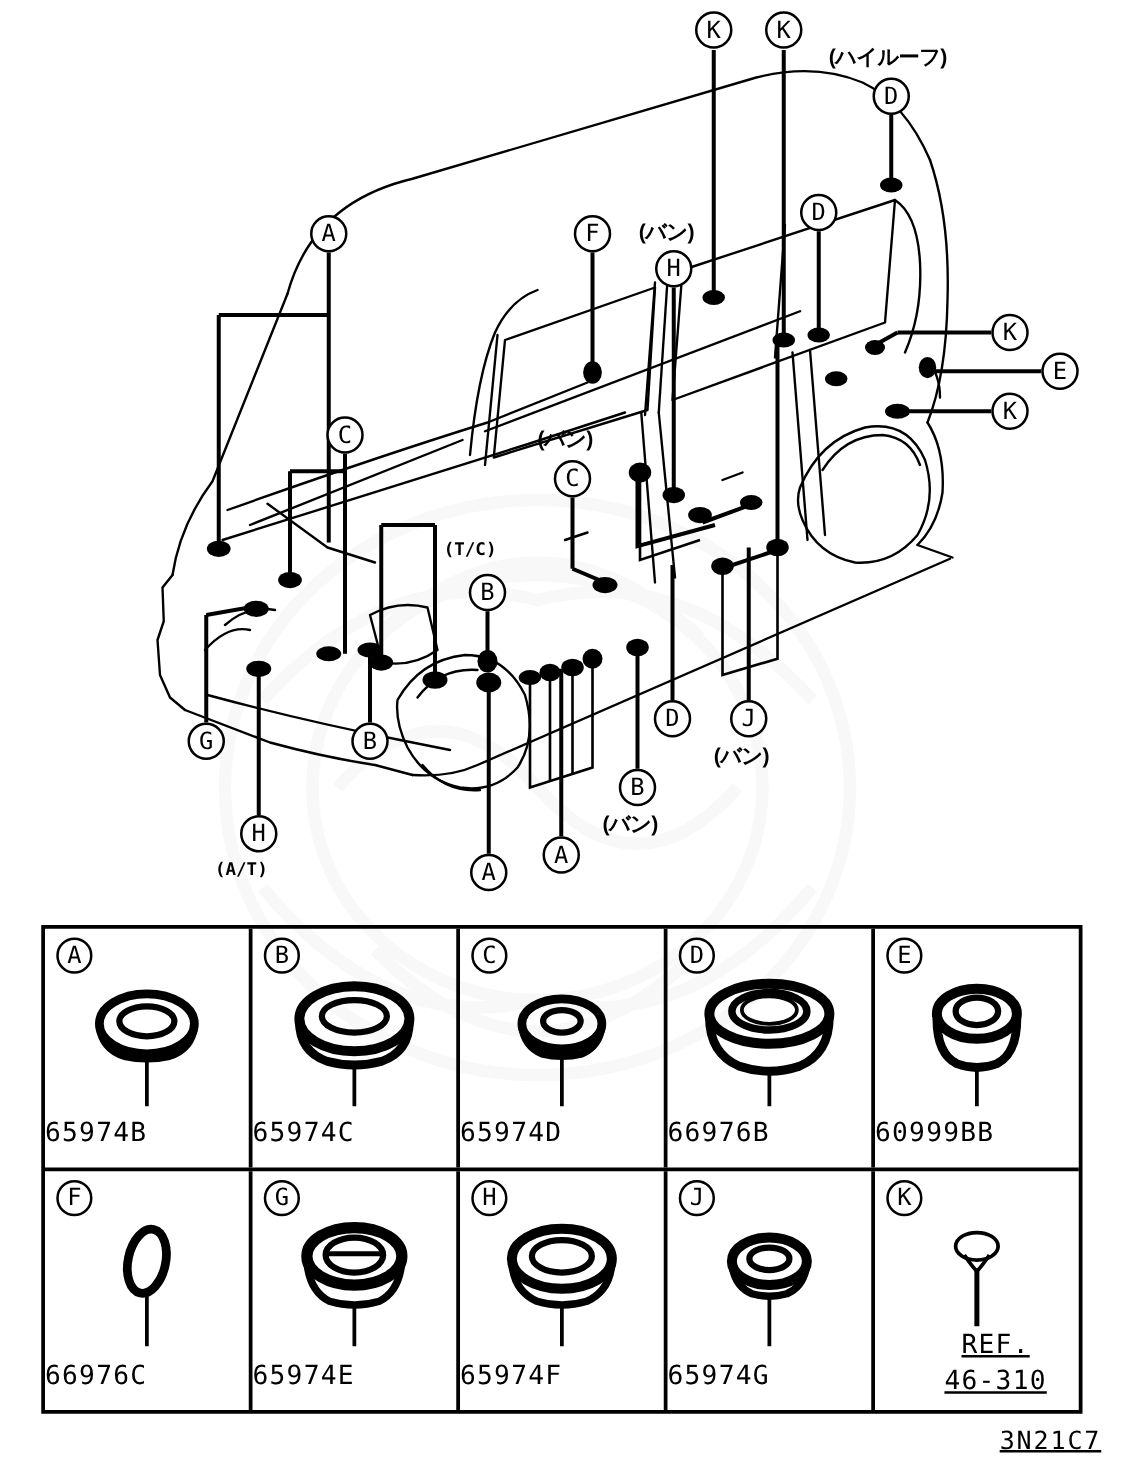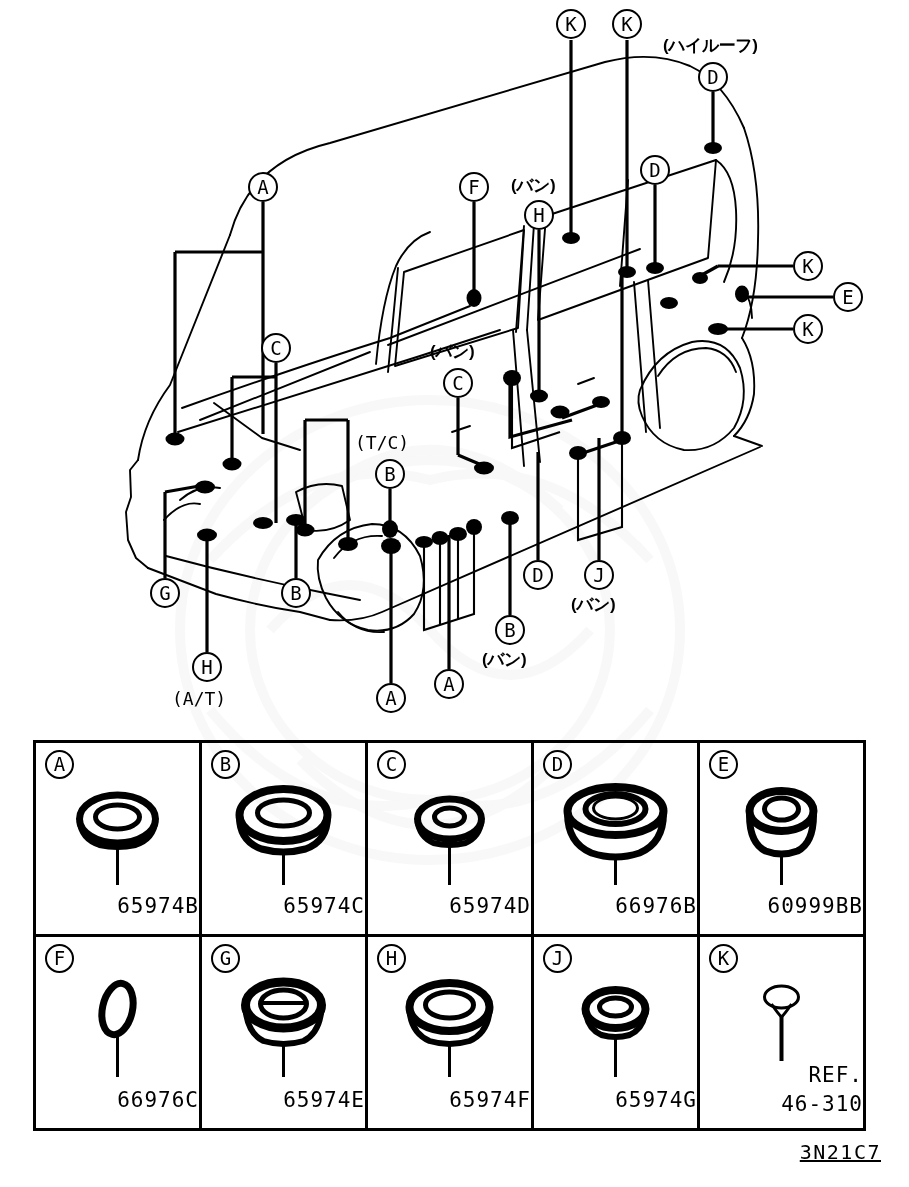--- a/index.html
+++ b/index.html
@@ -58,22 +58,22 @@
     font-family: Liberation Sans, sans-serif;
     font-size: 17px;
     font-weight: bold;
     white-space: nowrap;
     letter-spacing: -0.5px;
     z-index: 5;
   }
   .mono-label {
     position: absolute;
     font-family: "DejaVu Sans Mono", "Liberation Mono", monospace;
-    font-size: 18px;
-    font-weight: 400;
+    font-size: 14px;
+    font-weight: 700;
     white-space: nowrap;
     z-index: 5;
   }
 
   
   #legend-table {
     position: absolute;
     left: 33px;
     top: 740px;
     width: 833px;
@@ -119,31 +119,32 @@
     left: 0;
     top: 34px;
     width: 100%;
     height: 110px;
   }
   .cell-code {
     position: absolute;
     left: 0;
     bottom: 16px;
     width: 100%;
-    text-align: right;
+    text-align: left;
     font-family: "DejaVu Sans Mono", "Liberation Mono", monospace;
     font-size: 21px;
     letter-spacing: 1px;
   }
   .cell-code.two-line {
-    text-align: right;
+    text-align: center;
     padding-left: 30px;
     line-height: 1.35;
     bottom: 10px;
     box-sizing: border-box;
+    text-decoration: underline;
   }
 
   #sheet-code {
     position: absolute;
     right: 28px;
     top: 1140px;
     font-family: "DejaVu Sans Mono", "Liberation Mono", monospace;
     font-size: 20px;
     letter-spacing: 1.5px;
     text-decoration: underline;

